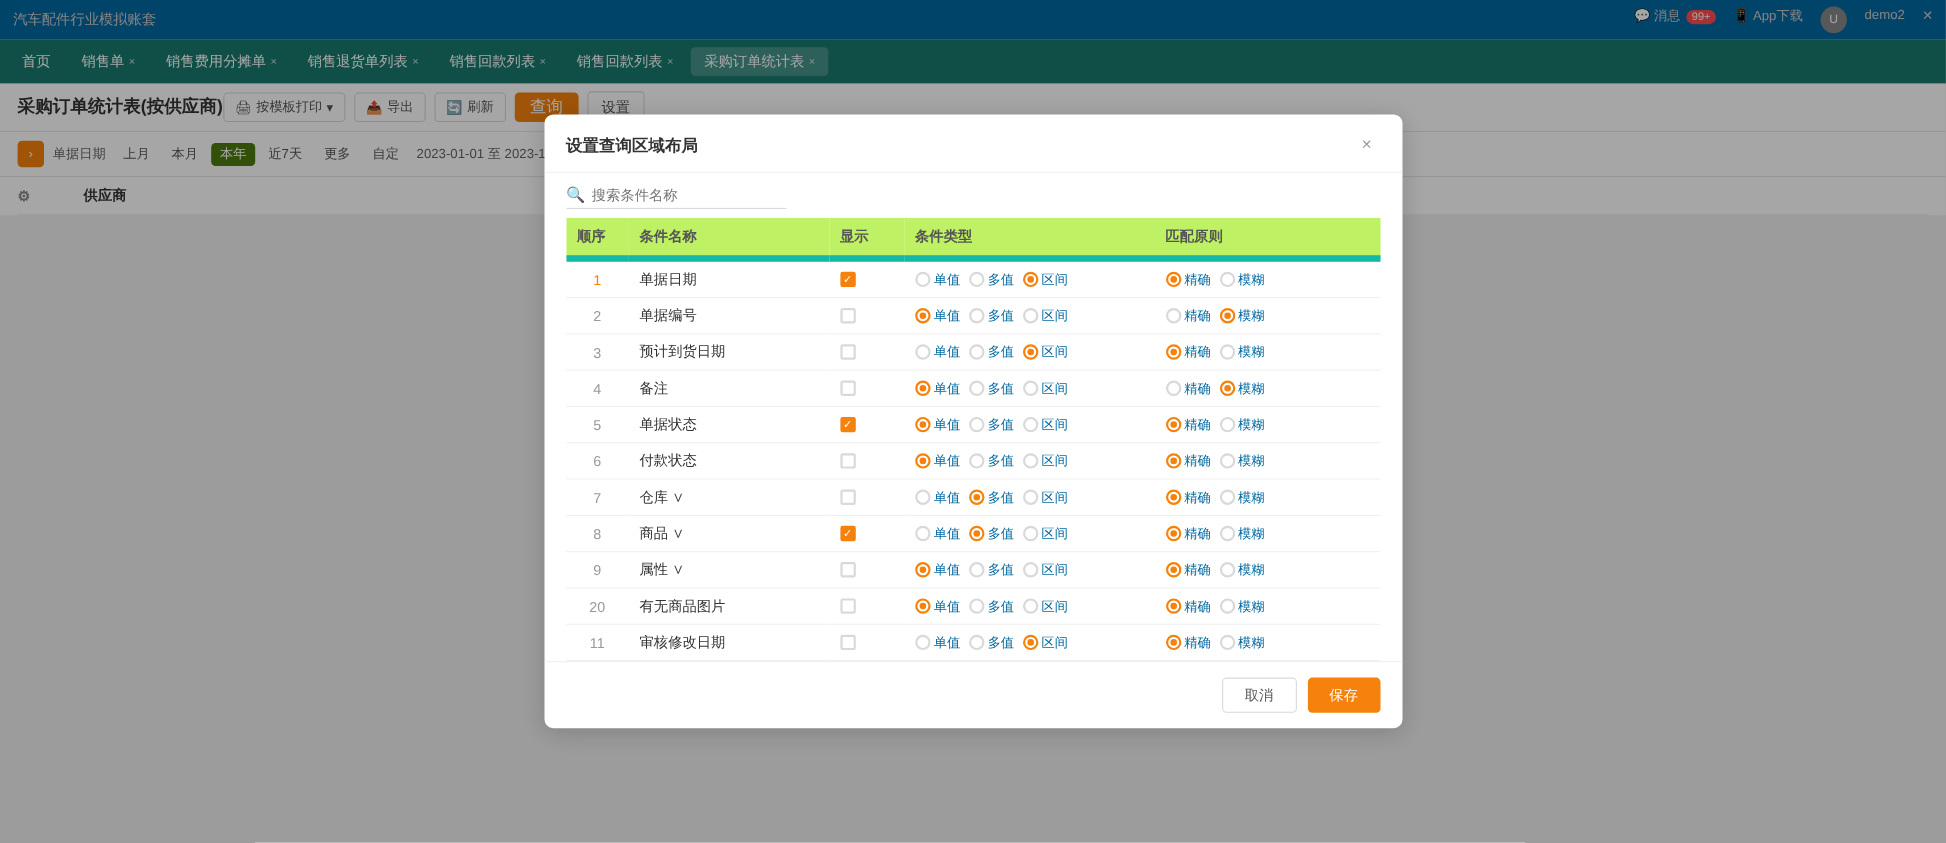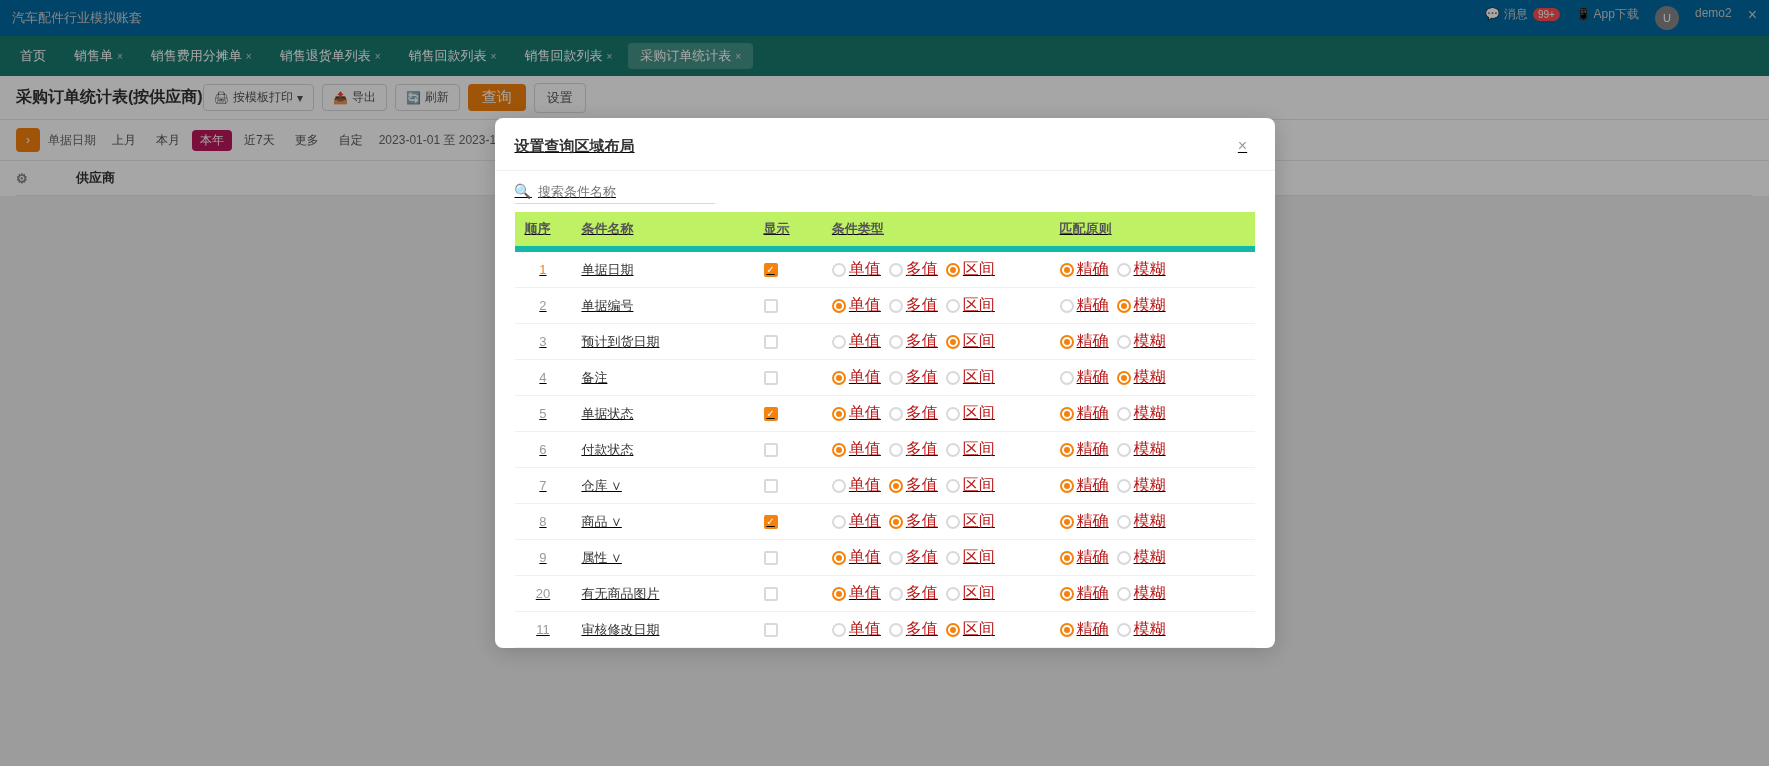--- a/index.html
+++ b/index.html
@@ -86,21 +86,21 @@
     .filter-toggle {
       width: 24px; height: 24px; background: #f5820d; color: #fff;
       border-radius: 4px; display: flex; align-items: center; justify-content: center;
       cursor: pointer; font-size: 12px;
     }
     .filter-label { color: #666; font-size: 12px; }
     .date-tabs { display: flex; gap: 4px; }
     .date-tab {
       padding: 2px 8px; border-radius: 4px; font-size: 12px; cursor: pointer; color: #555;
     }
-    .date-tab.active-orange { background: #be185d; color: #fff; }
+    .date-tab.active-orange { background: #4d7c0f; color: #fff; }
     .date-range { font-size: 12px; color: #666; }
     .btn-set { background: #fff; color: #555; border: 1px solid #d9d9d9; padding: 5px 12px; border-radius: 4px; cursor: pointer; font-size: 13px; }
 
     
     .table-area {
       background: #fff;
       padding: 0 16px;
     }
     .table-header {
       display: grid;
@@ -124,21 +124,20 @@
 
     
     .dialog {
       background: #fff;
       border-radius: 8px;
       width: 780px;
       max-height: 700px;
       box-shadow: 0 4px 24px rgba(0,0,0,0.18);
       display: flex; flex-direction: column;
       overflow: hidden;
-      text-decoration: underline;
     }
     .dialog-header {
       padding: 16px 20px 12px;
       border-bottom: 1px solid #f0f0f0;
       display: flex; align-items: center; justify-content: space-between;
     }
     .dialog-title { font-size: 15px; font-weight: bold; color: #333; }
     .dialog-close {
       width: 24px; height: 24px; cursor: pointer; color: #999;
       display: flex; align-items: center; justify-content: center; font-size: 16px;
@@ -187,21 +186,21 @@
       border-bottom: 1px solid #f0f0f0;
     }
     .col-order { width: 50px; text-align: center; }
     .col-name { width: 160px; }
     .col-show { width: 60px; text-align: center; }
     .col-type { width: 200px; }
     .col-match { width: 180px; }
 
     
     .radio-group { display: flex; align-items: center; gap: 8px; }
-    .radio-item { display: flex; align-items: center; gap: 3px; cursor: pointer; font-size: 16px; color: #b91c1c; }
+    .radio-item { display: flex; align-items: center; gap: 3px; cursor: pointer; font-size: 12px; color: #0369a1; }
     .radio-circle {
       width: 14px; height: 14px; border-radius: 50%;
       border: 2px solid #d9d9d9; display: flex; align-items: center; justify-content: center;
     }
     .radio-circle.checked { border-color: #f5820d; }
     .radio-circle.checked::after {
       content: ''; width: 6px; height: 6px; border-radius: 50%; background: #f5820d;
     }
     .checkbox-box {
       width: 14px; height: 14px; border: 2px solid #d9d9d9; border-radius: 2px;
@@ -753,15 +752,19 @@
     <span class="radio-circle "></span>
     <span>模糊</span>
   </span>
       </div>
     </td>
   </tr>
           </tbody>
       </table>
     </div>
 
+    <div class="dialog-footer">
+      <button class="btn-cancel">取消</button>
+      <button class="btn-save">保存</button>
+    </div>
 
   </div>
 </div>
 
 </body></html>

